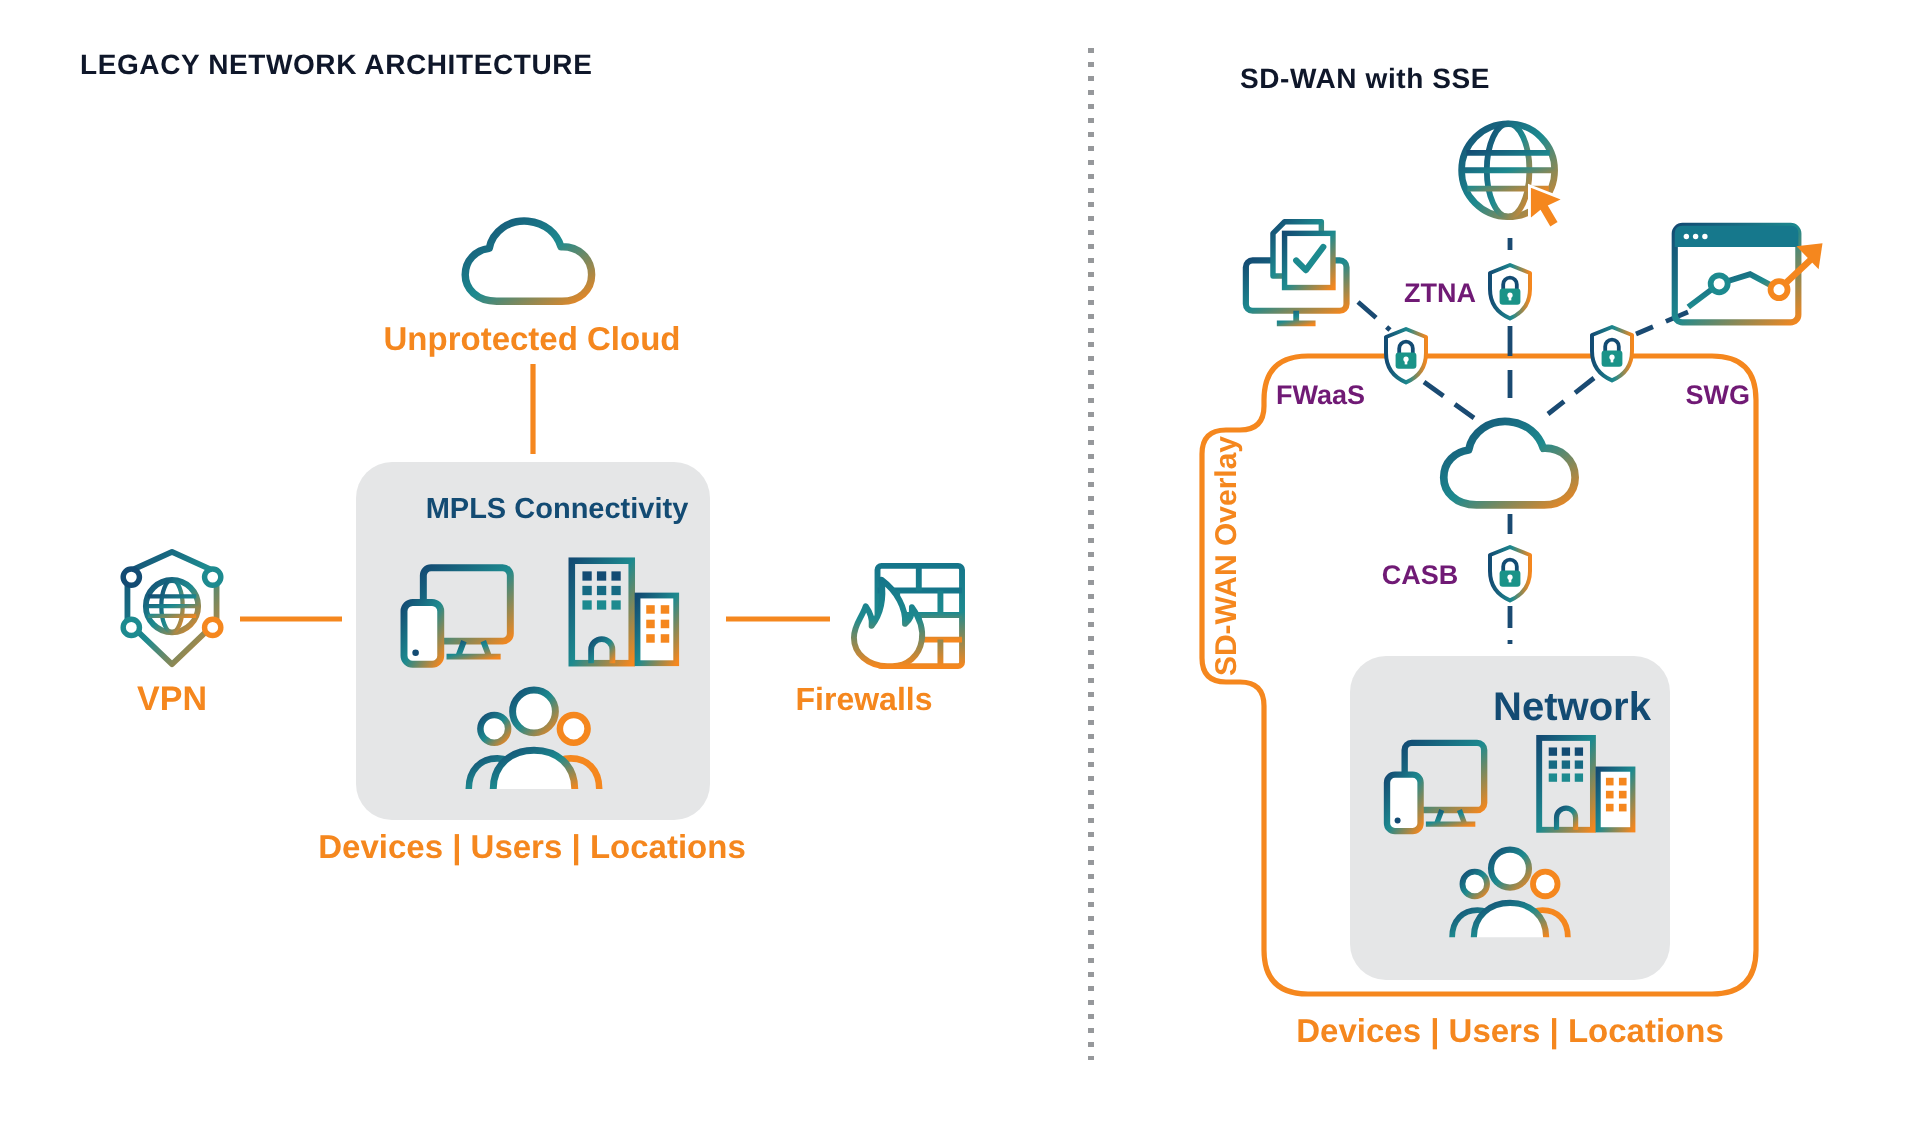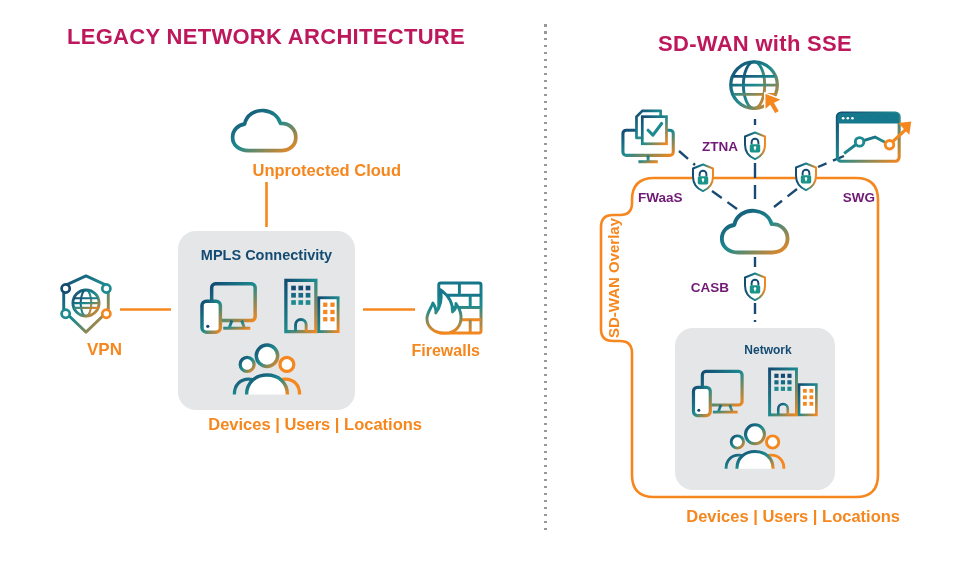--- a/index.html
+++ b/index.html
@@ -1,31 +1,31 @@
 <!DOCTYPE html>
 <html><head>
 <meta charset="utf-8">
 <style>
   html,body{margin:0;padding:0;background:#fff;}
   #canvas{position:relative;width:960px;height:564px;background:#fff;overflow:hidden;
           font-family:"Liberation Sans",sans-serif;}
   .abs{position:absolute;}
-  .title{font-weight:700;font-size:22px;color:#be185d;letter-spacing:.3px;text-align:center;}
-  .orange-label{font-weight:700;color:#F5871E;text-align:right;}
+  .title{font-weight:700;font-size:14px;color:#0f172a;letter-spacing:.3px;}
+  .orange-label{font-weight:700;color:#F5871E;text-align:center;}
   .navy-label{font-weight:700;color:#134B73;text-align:center;}
   .shield-label{font-weight:700;font-size:13.5px;color:#701a75;}
   .graybox{background:#E5E6E7;border-radius:18px;}
   #sep{left:544px;top:24px;width:2.5px;height:506px;
        background:repeating-linear-gradient(to bottom,#96989B 0 2.5px,transparent 2.5px 7px);}
   #left-title{left:40px;top:24px;width:452px;}
   #right-title{left:620px;top:31px;width:270px;}
   #cloud-left{left:226px;top:100px;width:76px;height:60px;}
   #unprotected-label{left:131px;top:161px;width:270px;font-size:16.5px;}
   #mpls-box{left:178px;top:231px;width:177px;height:179px;}
-  #mpls-title{left:178px;top:247px;width:177px;font-size:14.5px;}
+  #mpls-title{left:190px;top:247px;width:177px;font-size:14.5px;}
   #monitor-left{left:199px;top:279px;width:64px;height:58px;}
   #buildings-left{left:283px;top:277px;width:58px;height:57px;}
   #people-left{left:231px;top:343px;width:72px;height:53px;}
   #left-footer{left:110px;top:415px;width:312px;font-size:16.5px;}
   #vpn-icon{left:55px;top:273px;width:62px;height:64px;}
   #vpn-label{left:50px;top:340px;width:72px;font-size:17px;}
   #firewall-icon{left:423px;top:280px;width:61px;height:57px;}
   #firewalls-label{left:384px;top:342px;width:96px;font-size:16px;}
   #globe-icon{left:724px;top:57px;width:64px;height:64px;}
   #doc-icon{left:621px;top:107px;width:60px;height:60px;}
@@ -35,21 +35,21 @@
   #shield-fwaas{left:690px;top:163px;width:26px;height:30px;}
   #shield-swg{left:793px;top:162px;width:26px;height:30px;}
   #shield-casb{left:742px;top:272px;width:26px;height:30px;}
   #ztna-label{left:684px;top:139px;width:54px;text-align:right;}
   #fwaas-label{left:638px;top:190px;width:70px;text-align:left;}
   #swg-label{left:821px;top:190px;width:54px;text-align:right;}
   #casb-label{left:682px;top:280px;width:56px;text-align:center;}
   #overlay-label{left:539px;top:268px;width:152px;height:20px;text-align:center;
                  font-size:15px;transform:rotate(-90deg);}
   #network-box{left:675px;top:328px;width:160px;height:162px;}
-  #network-title{left:696px;top:343px;width:144px;font-size:12px;}
+  #network-title{left:714px;top:343px;width:144px;font-size:20px;}
   #monitor-right{left:691px;top:367px;width:58px;height:53px;}
   #buildings-right{left:767px;top:366px;width:52px;height:51px;}
   #people-right{left:723px;top:423px;width:64px;height:47px;}
   #right-footer{left:610px;top:507px;width:290px;font-size:16.5px;}
   svg{display:block;width:100%;height:100%;}
 </style>
 </head>
 <body>
 
 <div id="canvas">

